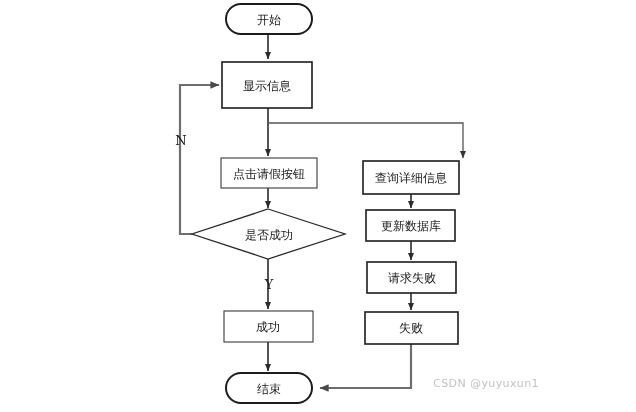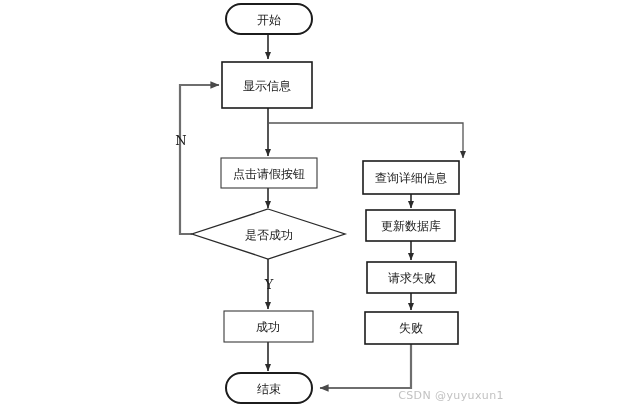--- a/index.html
+++ b/index.html
@@ -9,20 +9,21 @@
   }
   body {
     font-family: "DejaVu Sans", "Liberation Sans", sans-serif;
   }
   #canvas {
     position: relative;
     width: 514px;
     height: 412px;
     background: #ffffff;
     overflow: hidden;
+    padding-left: 35px;
   }
   #flow-svg {
     position: absolute;
     left: 0;
     top: 0;
     width: 636px;
     height: 412px;
   }
   .node-text {
     font-family: "DejaVu Sans", "Liberation Sans", sans-serif;
@@ -69,21 +70,21 @@
     fill: none;
   }
   .connector-thin {
     stroke: #555555;
     stroke-width: 1.3;
     fill: none;
   }
   #watermark {
     position: absolute;
     right: 10px;
-    bottom: 10px;
+    bottom: 22px;
     font-family: "DejaVu Sans", "Liberation Sans", sans-serif;
     font-size: 11px;
     color: #c2c2c2;
     letter-spacing: 0.4px;
     user-select: none;
   }
 </style>
 </head>
 <body>
 

